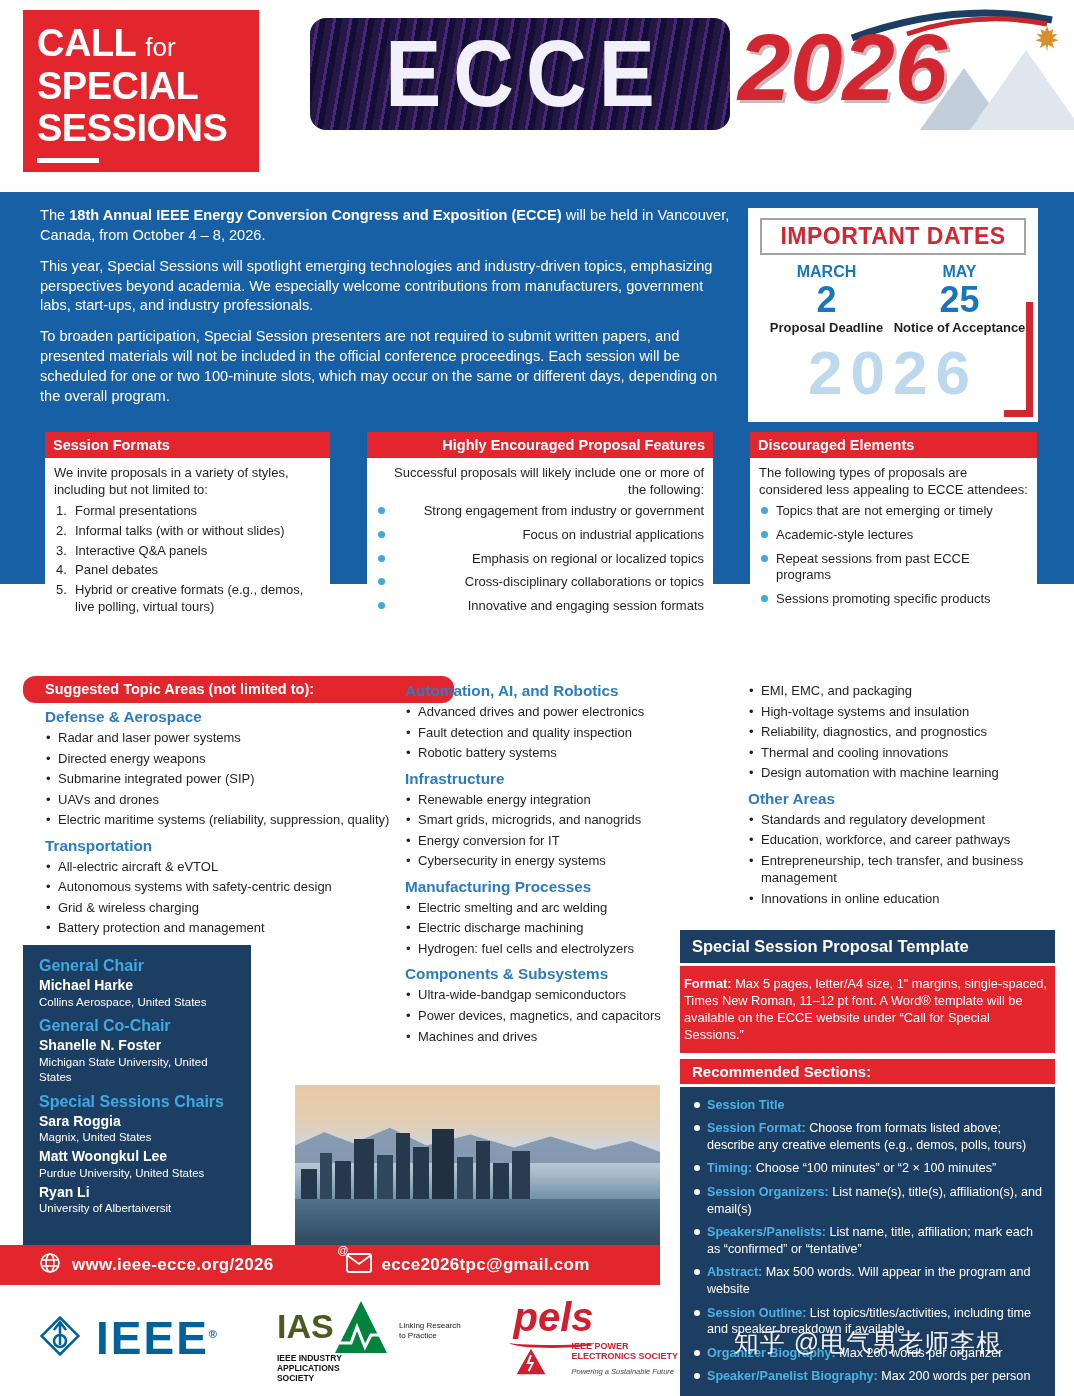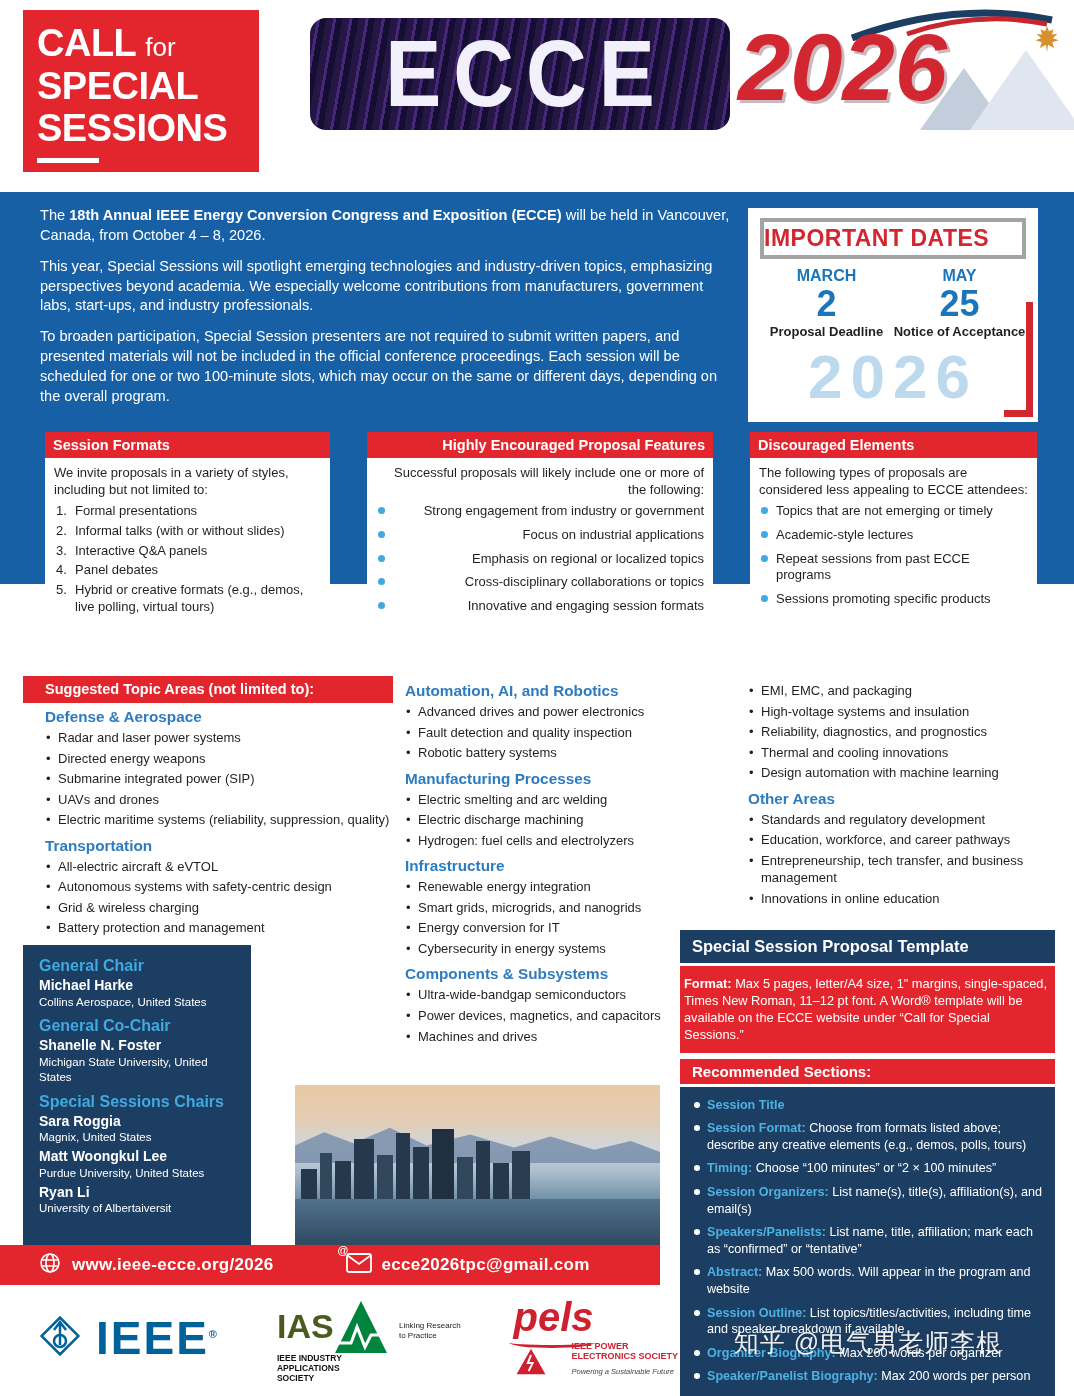--- a/index.html
+++ b/index.html
@@ -32,21 +32,21 @@
   .loc-red{font-size:17px;font-weight:700;color:#d22731;}
 
   
   .blue-band{position:absolute;left:0;top:192px;width:1074px;height:392px;background:#1760a6;}
   .intro{position:absolute;left:40px;top:14px;width:694px;color:#fff;}
   .intro p{margin:0 0 11px;font-size:14.6px;line-height:1.36;}
   .intro b{font-weight:700;}
 
   .dates-box{position:absolute;left:748px;top:16px;width:290px;height:214px;background:#fff;
              padding:10px 12px;box-sizing:border-box;}
-  .id-title{border:4px solid #a3a3a3;color:#d22731;font-weight:800;font-size:23px;
+  .id-title{border:2px solid #a3a3a3;color:#d22731;font-weight:800;font-size:23px;text-align:center;
             padding:3px 0;letter-spacing:0.5px;}
   .id-row{display:flex;margin-top:8px;}
   .id-date{flex:1;text-align:center;}
   .id-month{color:#1b75bb;font-weight:700;font-size:16px;}
   .id-day{color:#1b75bb;font-weight:700;font-size:36px;line-height:1.05;}
   .id-label{color:#231f20;font-weight:700;font-size:13px;margin-top:2px;line-height:1.15;}
   .id-year{font-size:62px;font-weight:800;color:#bcd9ee;letter-spacing:8px;line-height:1;margin-top:6px;text-align:center;}
   .id-bracket{position:absolute;right:5px;bottom:5px;width:22px;height:108px;
               border-right:7px solid #d22731;border-bottom:7px solid #d22731;}
 
@@ -58,22 +58,22 @@
   ol.numlist{margin:2px 0 0;padding:0;list-style:none;counter-reset:n;}
   ol.numlist li{position:relative;padding-left:21px;margin-bottom:3px;counter-increment:n;}
   ol.numlist li::before{content:counter(n) ".";position:absolute;left:2px;}
   ul.blue-blt{margin:4px 0 0;padding:0;list-style:none;}
   ul.blue-blt li{position:relative;padding-left:17px;margin-bottom:7px;}
   ul.blue-blt li::before{content:"";position:absolute;left:2px;top:4px;width:7px;height:7px;border-radius:50%;background:#3fa9e0;}
 
   .guidelines{position:absolute;left:45px;top:452px;color:#fff;font-weight:700;font-size:15.3px;}
 
   
-  .topics-banner{position:absolute;left:23px;top:676px;width:370px;height:27px;background:#e3262d;color:#fff;
-                 font-weight:700;font-size:14.5px;line-height:27px;padding-left:22px;box-sizing:border-box;white-space:nowrap;}
+  .topics-banner{position:absolute;left:23px;top:676px;width:431px;height:27px;background:#e3262d;color:#fff;
+                 font-weight:700;font-size:14.5px;line-height:27px;padding-left:22px;box-sizing:border-box;white-space:nowrap;border-radius:12px;}
   .tcol{position:absolute;}
   .tcol1{left:45px;top:708px;width:352px;}
   .tcol2{left:405px;top:682px;width:302px;}
   .tcol3{left:748px;top:682px;width:302px;}
   .tgroup h3{color:#2d7cc0;font-weight:700;font-size:15.3px;margin:8px 0 3px;}
   .tgroup:first-child h3{margin-top:0;}
   ul.dark-blt{list-style:none;margin:0;padding:0;}
   ul.dark-blt li{position:relative;padding-left:13px;margin-bottom:3px;font-size:13px;line-height:1.35;color:#231f20;}
   ul.dark-blt li::before{content:"\2022";position:absolute;left:1px;top:0;}
 
@@ -276,34 +276,34 @@
   <div class="tcol tcol2">
     <div class="tgroup">
       <h3>Automation, AI, and Robotics</h3>
       <ul class="dark-blt">
         <li>Advanced drives and power electronics</li>
         <li>Fault detection and quality inspection</li>
         <li>Robotic battery systems</li>
       </ul>
     </div>
     <div class="tgroup">
-      <h3>Manufacturing Processes</h3>
-      <ul class="dark-blt">
-        <li>Electric smelting and arc welding</li>
-        <li>Electric discharge machining</li>
-        <li>Hydrogen: fuel cells and electrolyzers</li>
-      </ul>
-    </div>
-    <div class="tgroup">
       <h3>Infrastructure</h3>
       <ul class="dark-blt">
         <li>Renewable energy integration</li>
         <li>Smart grids, microgrids, and nanogrids</li>
         <li>Energy conversion for IT</li>
         <li>Cybersecurity in energy systems</li>
+      </ul>
+    </div>
+    <div class="tgroup">
+      <h3>Manufacturing Processes</h3>
+      <ul class="dark-blt">
+        <li>Electric smelting and arc welding</li>
+        <li>Electric discharge machining</li>
+        <li>Hydrogen: fuel cells and electrolyzers</li>
       </ul>
     </div>
     <div class="tgroup">
       <h3>Components &amp; Subsystems</h3>
       <ul class="dark-blt">
         <li>Ultra-wide-bandgap semiconductors</li>
         <li>Power devices, magnetics, and capacitors</li>
         <li>Machines and drives</li>
       </ul>
     </div>

